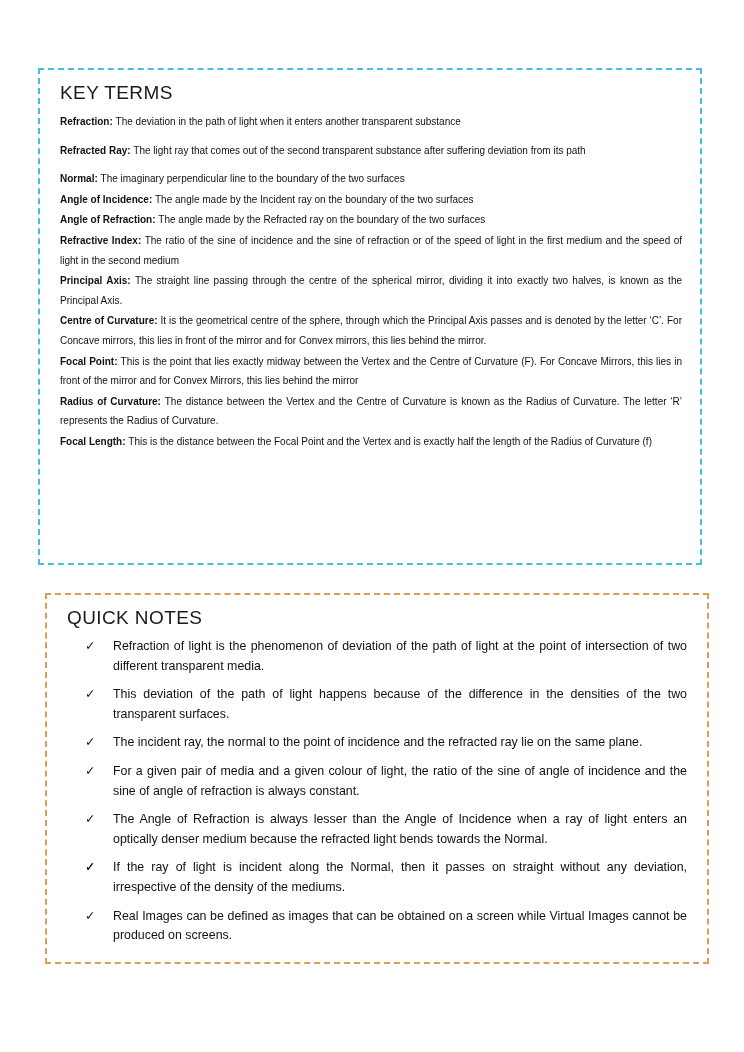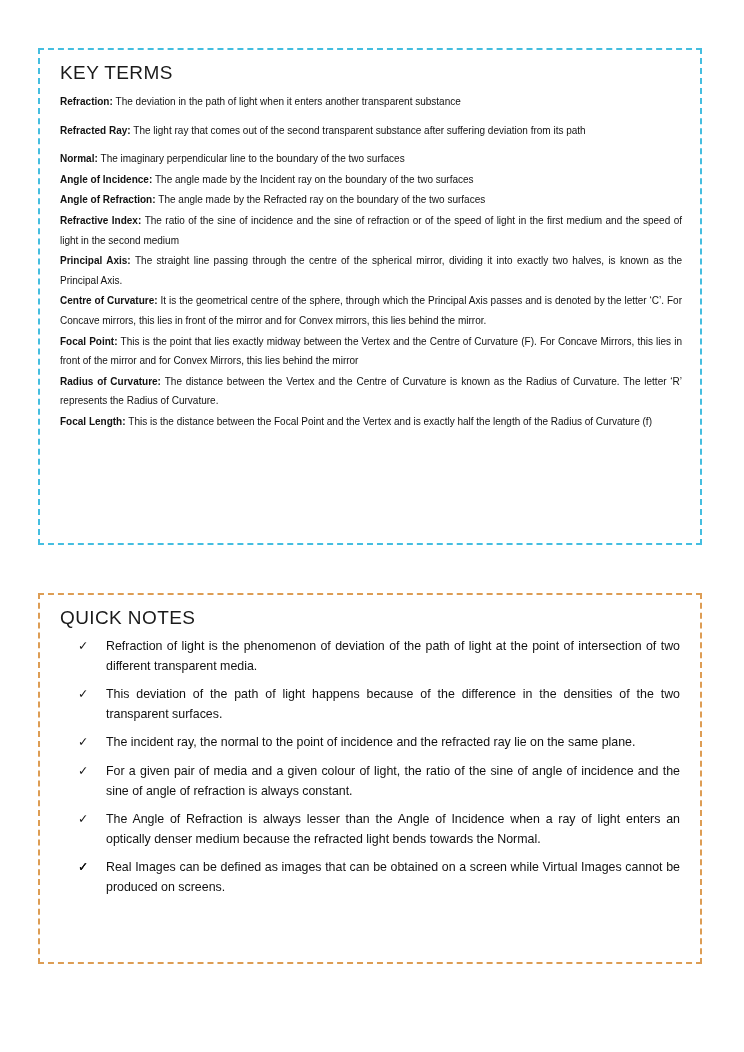--- a/index.html
+++ b/index.html
@@ -22,28 +22,28 @@
   }
 
   
   .box {
     position: absolute;
     box-sizing: border-box;
     background: #ffffff;
   }
   .box-key-terms {
     left: 38px;
-    top: 48px;
+    top: 68px;
     width: 664px;
     height: 497px;
     border: 2px dashed #45BEE0;
     padding: 10px 14px 8px 14px;
   }
   .box-quick-notes {
-    left: 38px;
+    left: 45px;
     top: 593px;
     width: 664px;
     height: 371px;
     border: 2px dashed #DD9D54;
     padding: 10px 14px 8px 14px;
   }
 
   .section-title {
     font-size: 19px;
     font-weight: 400;
@@ -122,18 +122,18 @@
 
   <section class="box box-quick-notes">
     <h2 class="section-title">QUICK NOTES</h2>
     <ul class="notes">
         <li class="note"><span class="note-check">✓</span><span>Refraction of light is the phenomenon of deviation of the path of light at the point of intersection of two different transparent media.</span></li>
         <li class="note"><span class="note-check">✓</span><span>This deviation of the path of light happens because of the difference in the densities of the two transparent surfaces.</span></li>
         <li class="note"><span class="note-check">✓</span><span>The incident ray, the normal to the point of incidence and the refracted ray lie on the same plane.</span></li>
         <li class="note"><span class="note-check">✓</span><span>For a given pair of media and a given colour of light, the ratio of the sine of angle of incidence and the sine of angle of refraction is always constant.</span></li>
         <li class="note"><span class="note-check">✓</span><span>The Angle of Refraction is always lesser than the Angle of Incidence when a ray of light enters an optically denser medium because the refracted light bends towards the Normal.</span></li>
         <li class="note"><span class="note-check">✓</span></li>
-        <li class="note"><span class="note-check">✓</span></li>
+        <li class="note"><span class="note-check">✓</span><span>If the ray of light is incident along the Normal, then it passes on straight without any deviation, irrespective of the density of the mediums.</span></li>
         <li class="note"><span class="note-check">✓</span><span>Real Images can be defined as images that can be obtained on a screen while Virtual Images cannot be produced on screens.</span></li>
       </ul>
   </section>
 
 </div>
 
 </body></html>

